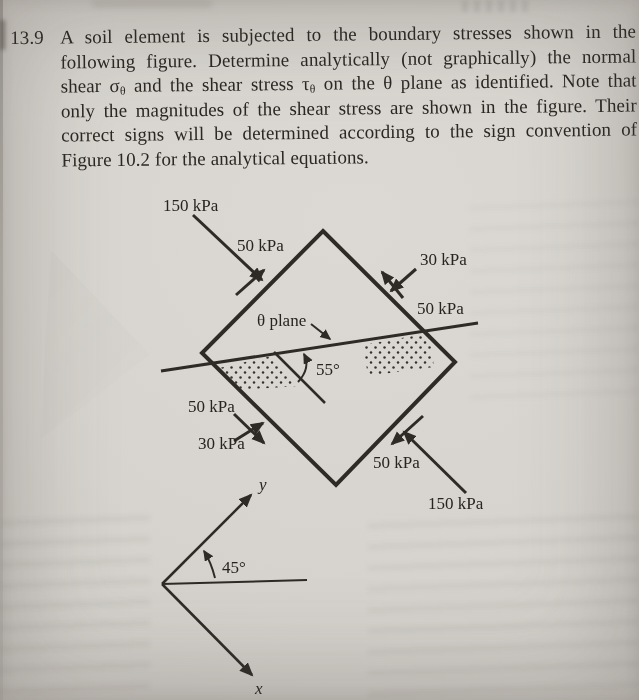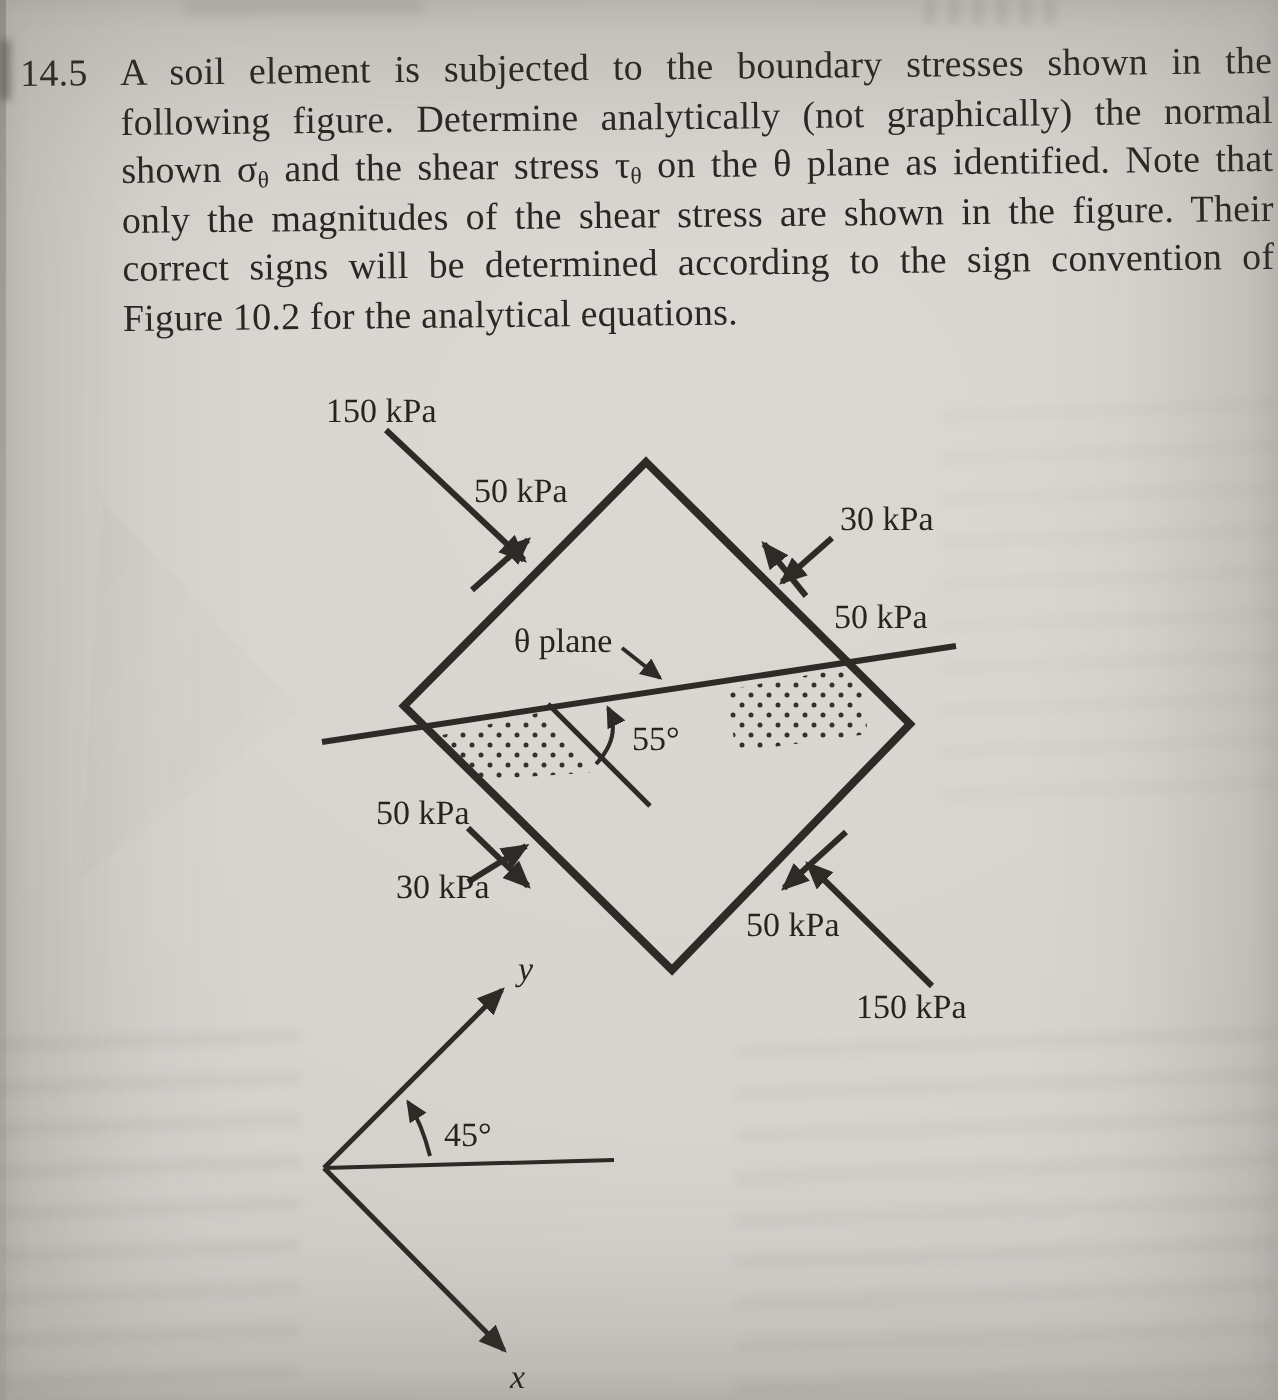--- a/index.html
+++ b/index.html
@@ -52,25 +52,25 @@
   <div class="edge-strip"></div>
   <div class="corner-mark"></div>
   <div class="top-smudge-1"></div>
   <div class="top-smudge-2"></div>
   <div class="bleed bleed-rows bleed-1"></div>
   <div class="bleed bleed-rows bleed-2"></div>
   <div class="bleed bleed-rows bleed-3"></div>
   <div class="bleed bleed-4"></div>
 
   <div class="problem">
-    <div class="pnum">14.5</div>
+    <div class="pnum">13.9</div>
     <div class="ptext">
       <div class="pline"><span>A soil element is subjected to the boundary stresses shown in the</span></div>
       <div class="pline"><span>following figure. Determine analytically (not graphically) the normal</span></div>
-      <div class="pline"><span>shown σ</span><sub>θ</sub><span> and the shear stress τ</span><sub>θ</sub><span> on the θ plane as identified. Note that</span></div>
+      <div class="pline"><span>shear σ</span><sub>θ</sub><span> and the shear stress τ</span><sub>θ</sub><span> on the θ plane as identified. Note that</span></div>
       <div class="pline"><span>only the magnitudes of the shear stress are shown in the figure. Their</span></div>
       <div class="pline"><span>correct signs will be determined according to the sign convention of</span></div>
       <div class="pline last"><span>Figure 10.2 for the analytical equations.</span></div>
     </div>
   </div>
 
   <svg class="fig" width="639" height="700" viewBox="0 0 639 700">
     <defs>
       <marker id="ahBig" markerUnits="userSpaceOnUse" markerWidth="15" markerHeight="13" refX="12" refY="6" orient="auto">
         <path d="M0,0 L14,6 L0,12 Z" fill="#2e2b27"></path>

